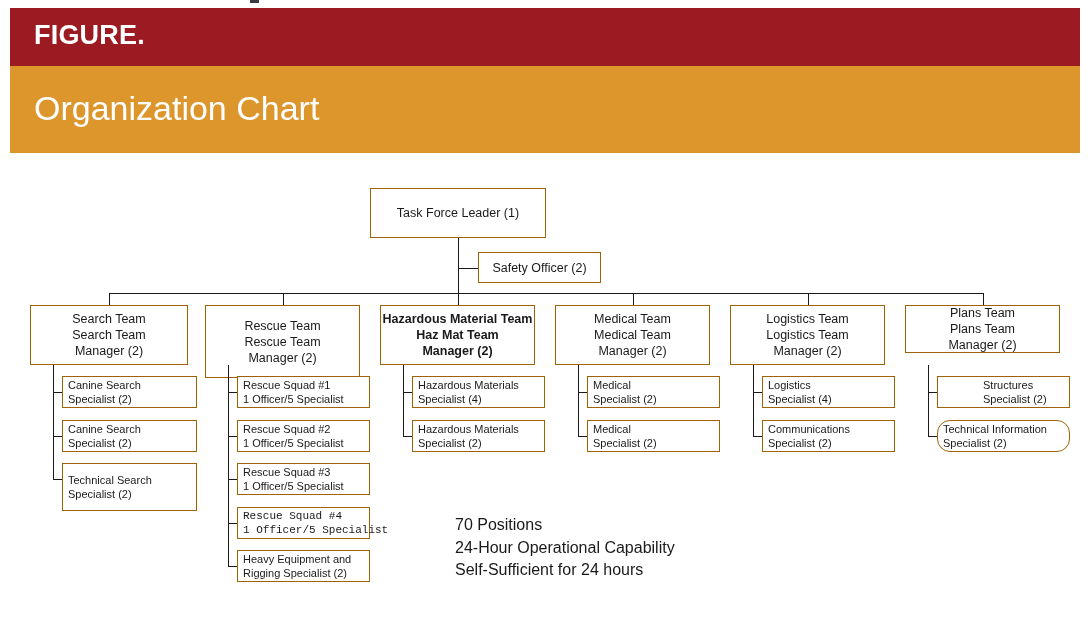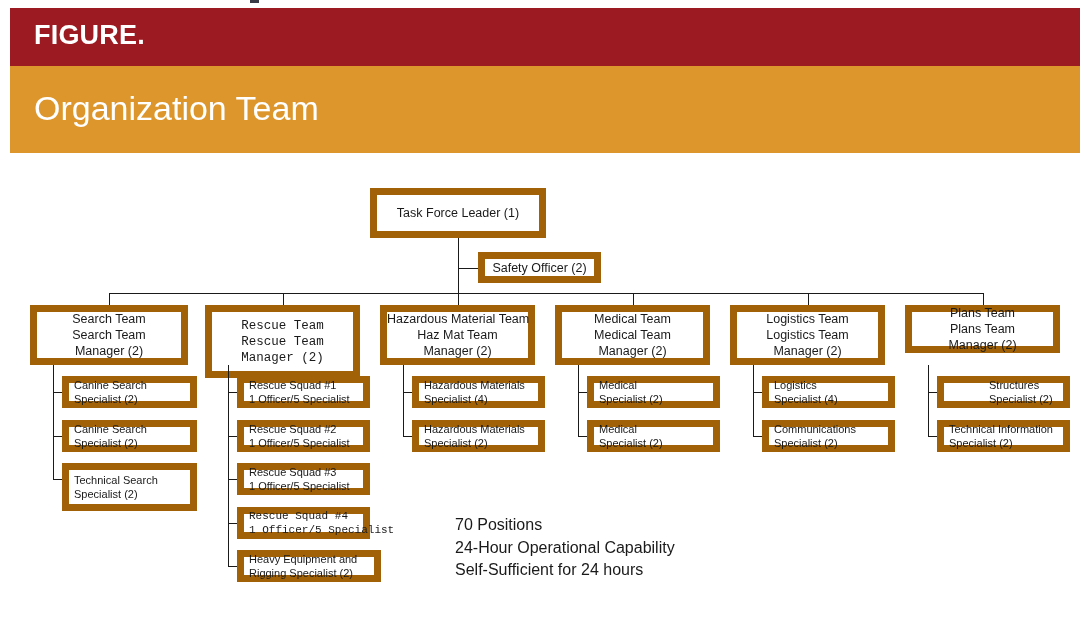--- a/index.html
+++ b/index.html
@@ -63,21 +63,21 @@
     top: -6px;
     width: 9px;
     height: 9px;
     background: #3a3a46;
   }
 
   
   .node {
     position: absolute;
     box-sizing: border-box;
-    border: 7px solid #a16207;
+    border: 1px solid #a16207;
     background: #ffffff;
     display: flex;
     flex-direction: column;
     justify-content: center;
   }
   .node .ln {
     display: block;
     line-height: 1.28;
     white-space: nowrap;
   }
@@ -118,21 +118,21 @@
 
 <div id="page">
 
   <div class="top-fragment"></div>
 
   <div class="band band-red">
     <span class="band-red-label">FIGURE.</span>
   </div>
 
   <div class="band band-orange">
-    <span class="band-orange-label">Organization Team</span>
+    <span class="band-orange-label">Organization Chart</span>
   </div>
 
   <div id="chart-area">
       <div class="node center root-node" style="left: 370px; top: 188px; width: 176px; height: 50px;">
         <span class="ln">Task Force Leader (1)</span>
       </div>
       <div class="line v" style="left: 458px; top: 238px; height: 55px;"></div>
       <div class="node center safety-node" style="left: 478px; top: 252px; width: 123px; height: 31px;">
         <span class="ln">Safety Officer (2)</span>
       </div>
@@ -154,21 +154,21 @@
       <div class="node left sub-node" style="left: 62px; top: 420px; width: 135px; height: 32px;">
         <span class="ln">Canine Search</span>
         <span class="ln">Specialist (2)</span>
       </div>
       <div class="line h" style="left: 53px; top: 479px; width: 9px;"></div>
       <div class="node left sub-node" style="left: 62px; top: 463px; width: 135px; height: 48px;">
         <span class="ln">Technical Search</span>
         <span class="ln">Specialist (2)</span>
       </div>
       <div class="line v" style="left: 283px; top: 293px; height: 12px;"></div>
-      <div class="node center team-node" style="left: 205px; top: 305px; width: 155px; height: 73px; font-family: Liberation Mono, monospace;">
+      <div class="node center team-node" style="left: 205px; top: 305px; width: 155px; height: 73px;">
         <span class="ln">Rescue Team</span>
         <span class="ln">Rescue Team</span>
         <span class="ln">Manager (2)</span>
       </div>
       <div class="line v" style="left: 228px; top: 365px; height: 201px;"></div>
       <div class="line h" style="left: 228px; top: 392px; width: 9px;"></div>
       <div class="node left sub-node" style="left: 237px; top: 376px; width: 133px; height: 32px;">
         <span class="ln">Rescue Squad #1</span>
         <span class="ln">1 Officer/5 Specialist</span>
       </div>
@@ -181,26 +181,26 @@
       <div class="node left sub-node" style="left: 237px; top: 463px; width: 133px; height: 32px;">
         <span class="ln">Rescue Squad #3</span>
         <span class="ln">1 Officer/5 Specialist</span>
       </div>
       <div class="line h" style="left: 228px; top: 523px; width: 9px;"></div>
       <div class="node left sub-node" style="left: 237px; top: 507px; width: 133px; height: 32px; font-family: Liberation Mono, monospace;">
         <span class="ln">Rescue Squad #4</span>
         <span class="ln">1 Officer/5 Specialist</span>
       </div>
       <div class="line h" style="left: 228px; top: 566px; width: 9px;"></div>
-      <div class="node left sub-node" style="left: 237px; top: 550px; width: 144px; height: 32px;">
+      <div class="node left sub-node" style="left: 237px; top: 550px; width: 133px; height: 32px;">
         <span class="ln">Heavy Equipment and</span>
         <span class="ln">Rigging Specialist (2)</span>
       </div>
       <div class="line v" style="left: 458px; top: 293px; height: 12px;"></div>
-      <div class="node center team-node" style="left: 380px; top: 305px; width: 155px; height: 60px;">
+      <div class="node center team-node" style="left: 380px; top: 305px; width: 155px; height: 60px; font-weight: bold;">
         <span class="ln">Hazardous Material Team</span>
         <span class="ln">Haz Mat Team</span>
         <span class="ln">Manager (2)</span>
       </div>
       <div class="line v" style="left: 403px; top: 365px; height: 71px;"></div>
       <div class="line h" style="left: 403px; top: 392px; width: 9px;"></div>
       <div class="node left sub-node" style="left: 412px; top: 376px; width: 133px; height: 32px;">
         <span class="ln">Hazardous Materials</span>
         <span class="ln">Specialist (4)</span>
       </div>
@@ -249,21 +249,21 @@
         <span class="ln">Plans Team</span>
         <span class="ln">Manager (2)</span>
       </div>
       <div class="line v" style="left: 928px; top: 365px; height: 71px;"></div>
       <div class="line h" style="left: 928px; top: 392px; width: 9px;"></div>
       <div class="node left sub-node" style="left: 937px; top: 376px; width: 133px; height: 32px; padding-left: 40px;">
         <span class="ln">Structures</span>
         <span class="ln">Specialist (2)</span>
       </div>
       <div class="line h" style="left: 928px; top: 436px; width: 9px;"></div>
-      <div class="node left sub-node" style="left: 937px; top: 420px; width: 133px; height: 32px;">
+      <div class="node left sub-node" style="left: 937px; top: 420px; width: 133px; height: 32px; border-radius: 13px;">
         <span class="ln">Technical Information</span>
         <span class="ln">Specialist (2)</span>
       </div>
     </div>
 
   <div class="footnote">
     <span class="ln">70 Positions</span>
     <span class="ln">24-Hour Operational Capability</span>
     <span class="ln">Self-Sufficient for 24 hours</span>
   </div>

